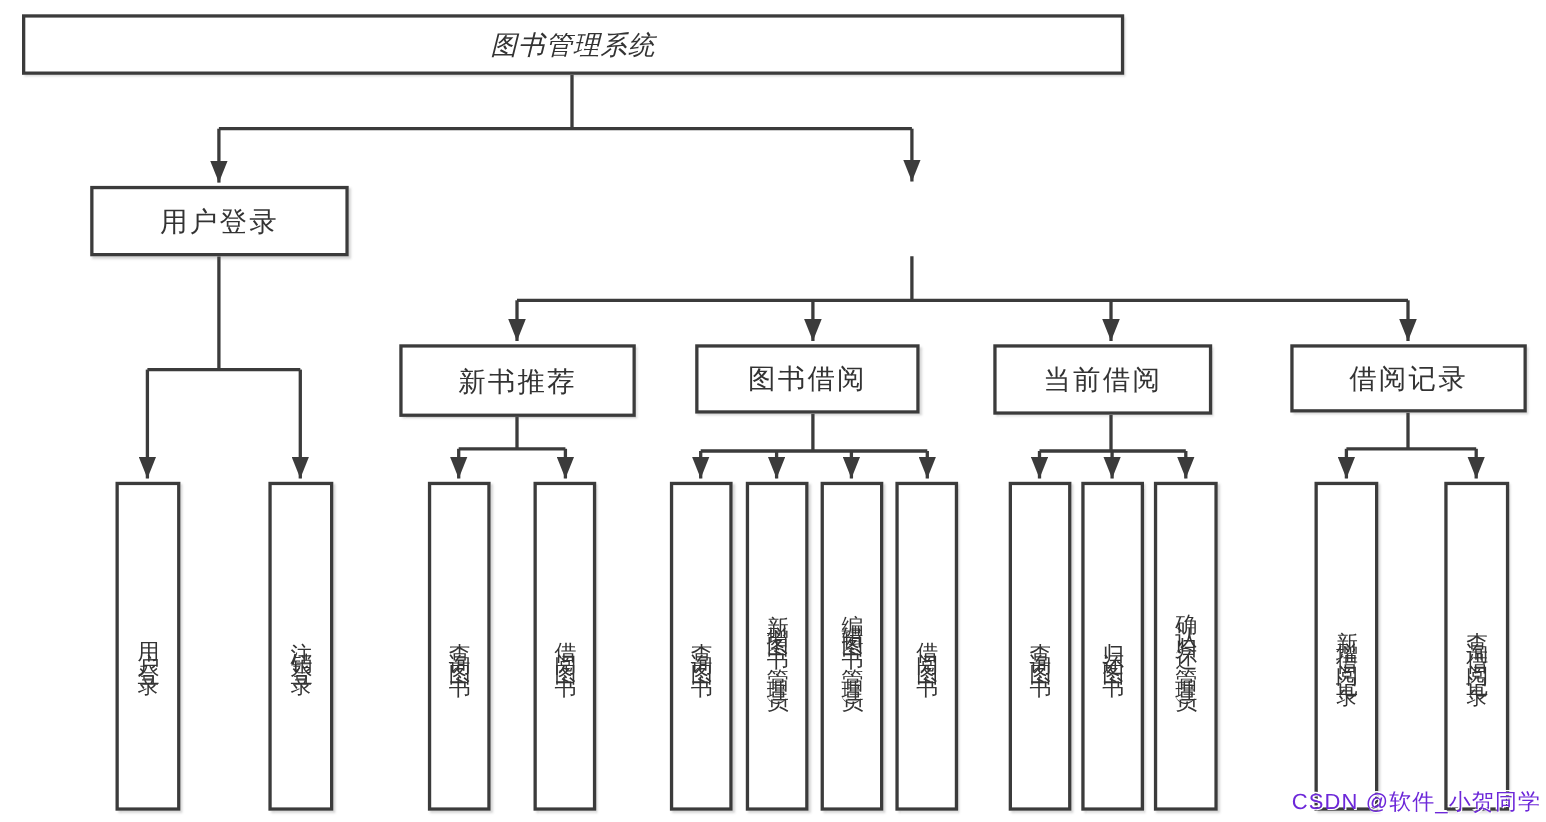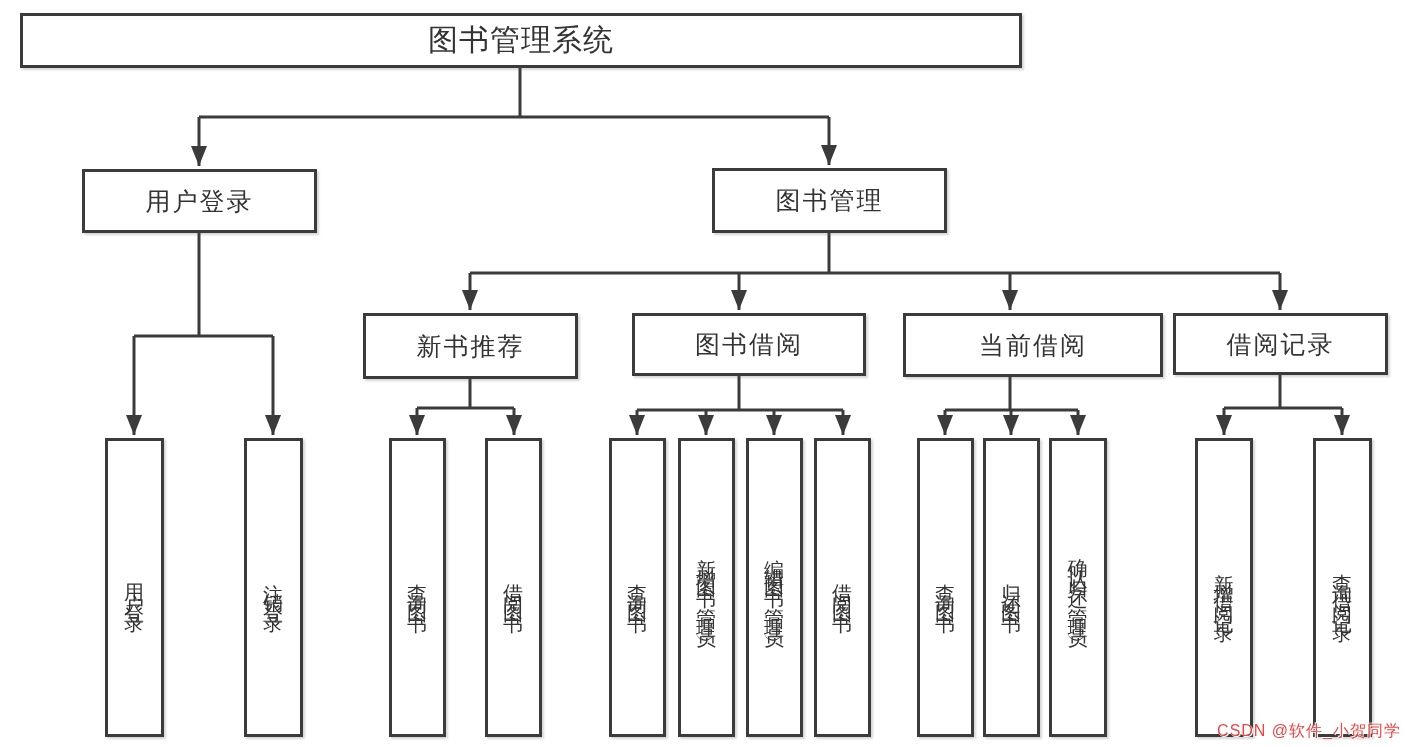--- a/index.html
+++ b/index.html
@@ -18,37 +18,37 @@
   .node {
     position: absolute;
     box-sizing: border-box;
     background: #ffffff;
     border: 3px solid #3b3b3b;
     display: flex;
     align-items: center;
     justify-content: center;
     box-shadow: 2px 2px 2px rgba(90,90,90,0.25);
   }
-  .root-node  { font-size: 30px; letter-spacing: 1px; }
+  .root-node  { font-size: 24px; letter-spacing: 1px; font-style: italic; }
   .h-node     { font-size: 25px; letter-spacing: 2px; }
   .leaf-node  { font-size: 20px; }
   .vtext {
     writing-mode: vertical-rl;
     text-orientation: mixed;
     letter-spacing: 10px;
     line-height: 1;
     white-space: nowrap;
   }
   .watermark {
     position: absolute;
     right: 4px;
     bottom: 5px;
-    font-size: 16px;
+    font-size: 20px;
     letter-spacing: 1px;
-    color: #ef4444;
+    color: #6d28d9;
     text-shadow: 1px 1px 0 #ffffff, -1px -1px 0 #ffffff;
     z-index: 10;
   }
 </style>
 </head>
 <body>
 
 <div class="canvas">
 
   <svg class="wires" width="1405" height="747" viewBox="0 0 1405 747" xmlns="http://www.w3.org/2000/svg">
@@ -92,25 +92,24 @@
     <line class="wire" x1="945" y1="410" x2="945" y2="435" marker-end="url(#arw)"></line>
     <line class="wire" x1="1011" y1="410" x2="1011" y2="435" marker-end="url(#arw)"></line>
     <line class="wire" x1="1078" y1="410" x2="1078" y2="435" marker-end="url(#arw)"></line>
     <line class="wire" x1="1224" y1="408" x2="1224" y2="435" marker-end="url(#arw)"></line>
     <line class="wire" x1="1342" y1="408" x2="1342" y2="435" marker-end="url(#arw)"></line>
   </svg>
 
   <div class="node root-node" style="left:20px; top:13px; width:1002px; height:55px;">图书管理系统</div>
 
   <div class="node h-node" style="left:82px; top:169px; width:235px; height:64px;">用户登录</div>
-  <div class="node h-node" style="left:712px; top:168px; width:235px; height:65px;">图书管理</div>
 
   <div class="node h-node" style="left:363px; top:313px; width:215px; height:66px;">新书推荐</div>
-  <div class="node h-node" style="left:632px; top:313px; width:234px; height:63px;">图书借阅</div>
-  <div class="node h-node" style="left:903px; top:313px; width:260px; height:64px;">当前借阅</div>
+  <div class="node h-node" style="left:632px; top:313px; width:204px; height:63px;">图书借阅</div>
+  <div class="node h-node" style="left:903px; top:313px; width:199px; height:64px;">当前借阅</div>
   <div class="node h-node" style="left:1173px; top:313px; width:215px; height:62px;font-family:Liberation Mono, monospace;">借阅记录</div>
 
   <div class="node leaf-node" style="left:105px; top:438px; width:59px; height:299px;">
     <span class="vtext">用户登录</span>
   </div>
   <div class="node leaf-node" style="left:244px; top:438px; width:59px; height:299px;">
     <span class="vtext">注销登录</span>
   </div>
 
   <div class="node leaf-node" style="left:389px; top:438px; width:57px; height:299px;">

